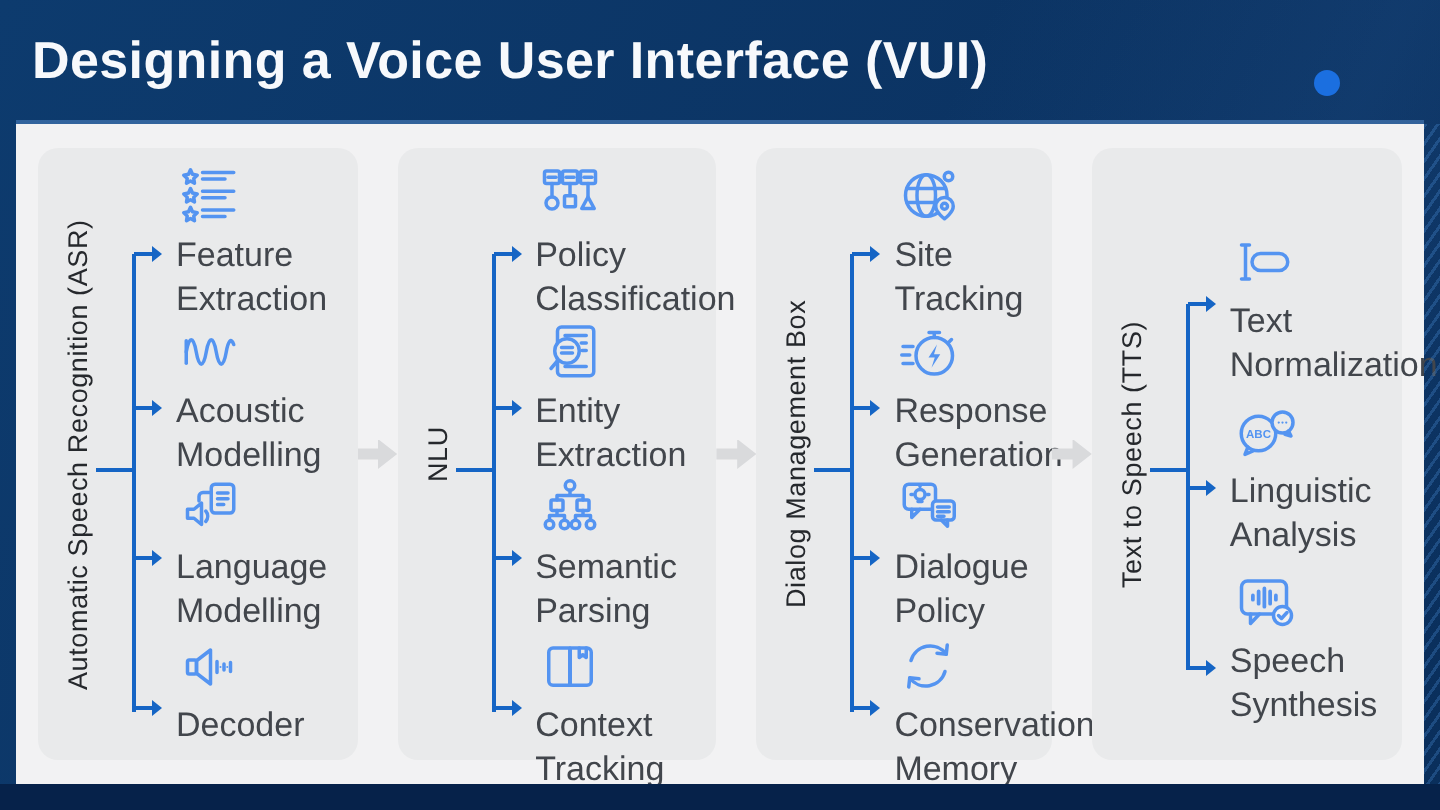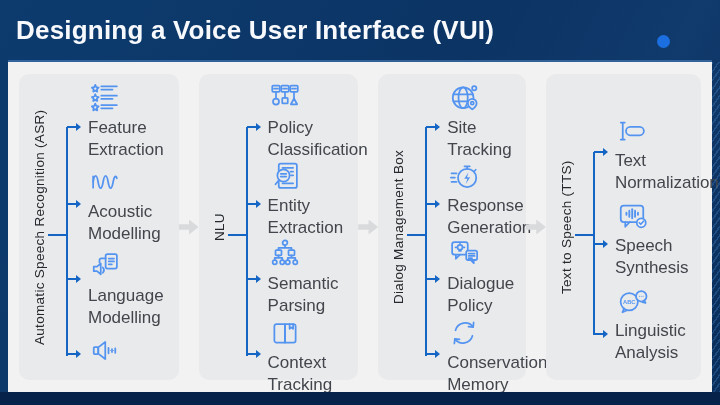--- a/index.html
+++ b/index.html
@@ -130,20 +130,21 @@
         <div class="item">
           <span class="icon">
             <svg class="ic" viewBox="0 0 24 24">
               <rect x="3" y="9.6" width="3.6" height="5.6" rx="0.7"></rect>
               <path d="M6.6 9.9 12.2 5.6 V19.2 L6.6 14.9 Z"></path>
               <path d="M14.8 10.2 V14.6 M17.6 11.2 V13.6 M20.2 10.6 V14.2"></path>
               <circle cx="16.2" cy="12.4" r="0.4" fill="#5494f1" stroke="none"></circle>
               <circle cx="18.9" cy="12.4" r="0.4" fill="#5494f1" stroke="none"></circle>
             </svg>
           </span>
+          <span class="ilabel">Decoder</span>
         </div>
       </div>
     </section>
 
     <div class="sep">
       <span class="gray-arrow"></span>
     </div>
 
     <section class="card">
       <div class="vlabel">NLU</div>
@@ -309,48 +310,48 @@
               <path d="M3 5.2 h3.2 M4.6 5.2 V18.8 M3 18.8 h3.2"></path>
               <rect x="7.2" y="8.6" width="14.3" height="6.8" rx="3.4"></rect>
             </svg>
           </span>
           <span class="ilabel">Text
 Normalization</span>
         </div>
         <div class="item">
           <span class="icon">
             <svg class="ic" viewBox="0 0 24 24">
+              <circle cx="9.8" cy="12.6" r="6.9"></circle>
+              <path d="M5.6 18 4.4 21 7.6 19.6"></path>
+              <text x="9.8" y="14.3" font-size="4.6" text-anchor="middle" fill="#5494f1" stroke="none" font-family="Liberation Sans, sans-serif" font-weight="bold">ABC</text>
+              <circle cx="19.4" cy="8.2" r="4.2" fill="#e9eaeb"></circle>
+              <path d="M21.8 11.6 22.8 13.6 20.4 12.9"></path>
+              <circle cx="17.9" cy="8.2" r="0.45" fill="#5494f1" stroke="none"></circle>
+              <circle cx="19.4" cy="8.2" r="0.45" fill="#5494f1" stroke="none"></circle>
+              <circle cx="20.9" cy="8.2" r="0.45" fill="#5494f1" stroke="none"></circle>
+            </svg>
+          </span>
+          <span class="ilabel">Linguistic
+Analysis</span>
+        </div>
+        <div class="item">
+          <span class="icon">
+            <svg class="ic" viewBox="0 0 24 24">
               <rect x="3" y="3.6" width="18" height="13.2" rx="2.4"></rect>
               <path d="M6.6 16.8 V20.6 L10.2 16.8"></path>
               <rect x="6.8" y="8.6" width="1.5" height="3.2" rx="0.75" fill="#5494f1" stroke="none"></rect>
               <rect x="9.1" y="7" width="1.5" height="6.4" rx="0.75" fill="#5494f1" stroke="none"></rect>
               <rect x="11.4" y="5.8" width="1.5" height="8.8" rx="0.75" fill="#5494f1" stroke="none"></rect>
               <rect x="13.7" y="7" width="1.5" height="6.4" rx="0.75" fill="#5494f1" stroke="none"></rect>
               <rect x="16" y="8.6" width="1.5" height="3.2" rx="0.75" fill="#5494f1" stroke="none"></rect>
               <circle cx="19.4" cy="17.4" r="3.6" fill="#f2f2f3"></circle>
               <path d="M17.8 17.4 19 18.6 21.2 16.2"></path>
             </svg>
           </span>
           <span class="ilabel">Speech
 Synthesis</span>
         </div>
-        <div class="item">
-          <span class="icon">
-            <svg class="ic" viewBox="0 0 24 24">
-              <circle cx="9.8" cy="12.6" r="6.9"></circle>
-              <path d="M5.6 18 4.4 21 7.6 19.6"></path>
-              <text x="9.8" y="14.3" font-size="4.6" text-anchor="middle" fill="#5494f1" stroke="none" font-family="Liberation Sans, sans-serif" font-weight="bold">ABC</text>
-              <circle cx="19.4" cy="8.2" r="4.2" fill="#e9eaeb"></circle>
-              <path d="M21.8 11.6 22.8 13.6 20.4 12.9"></path>
-              <circle cx="17.9" cy="8.2" r="0.45" fill="#5494f1" stroke="none"></circle>
-              <circle cx="19.4" cy="8.2" r="0.45" fill="#5494f1" stroke="none"></circle>
-              <circle cx="20.9" cy="8.2" r="0.45" fill="#5494f1" stroke="none"></circle>
-            </svg>
-          </span>
-          <span class="ilabel">Linguistic
-Analysis</span>
-        </div>
       </div>
     </section>
 
   </div>
   <div class="edge-right"></div>
 </div>
 
 </body></html>

